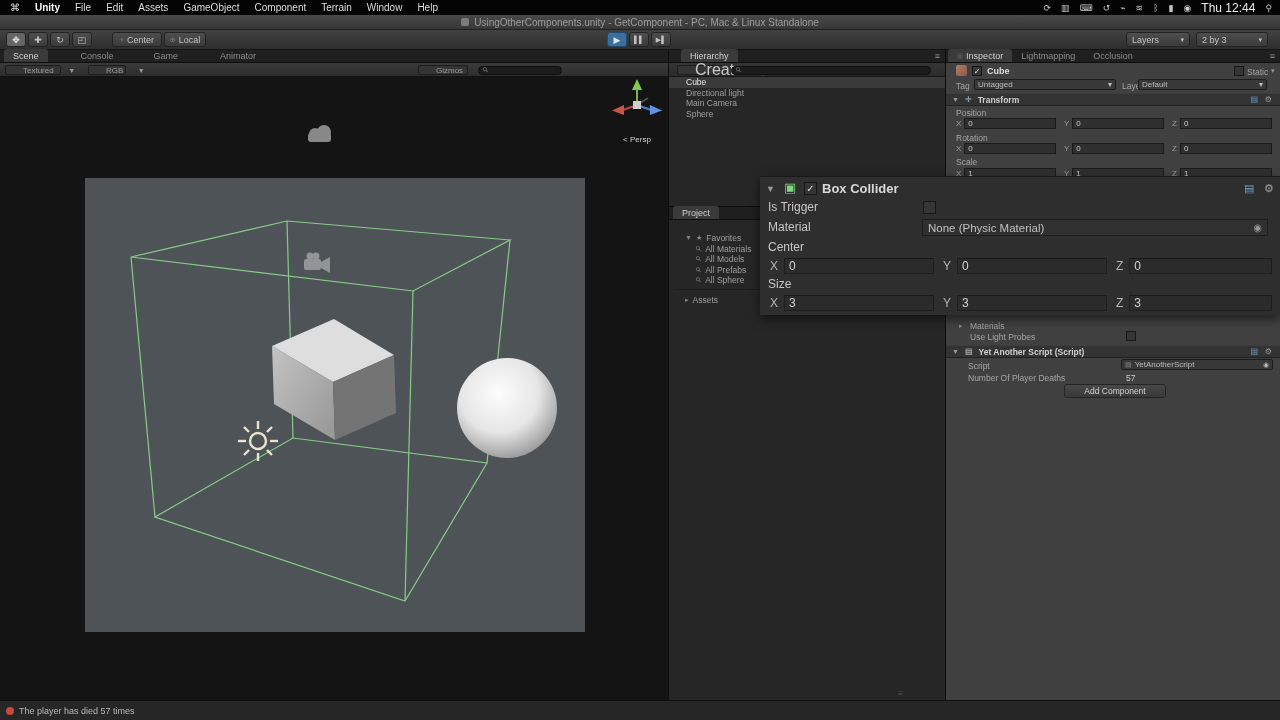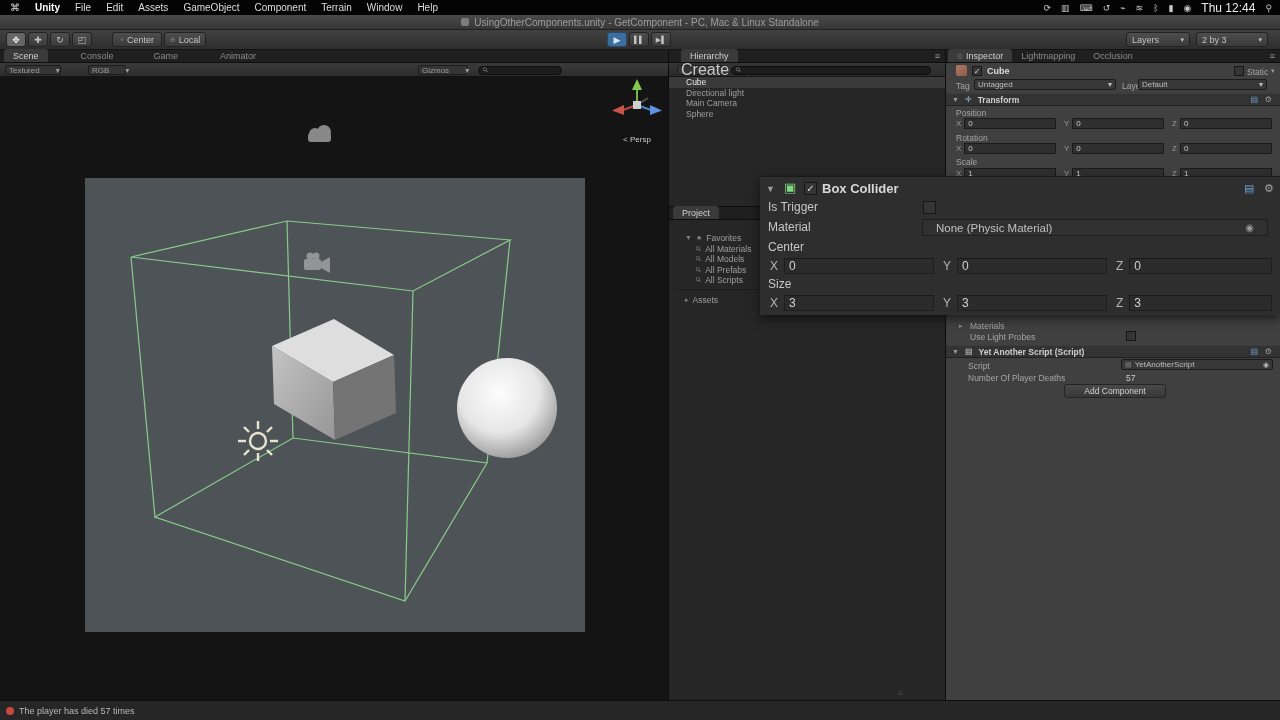--- a/index.html
+++ b/index.html
@@ -21,21 +21,21 @@
 .tbtn.sel{background:#656565;color:#f2f2f2}
 .tbtn.play-on{background:#3d6f9e;border-color:#27496b;color:#d4e6f7}
 
 .tabbar{position:absolute;left:0;top:0;width:100%;height:13px;background:#1f1f1f;border-bottom:1px solid #0e0e0e;display:flex;align-items:flex-end;font-size:9px;color:#8b8b8b}
 .tab{height:13px;display:flex;align-items:center;padding:0 9px;gap:3px}
 .tab.active{background:#3a3a3a;color:#cfcfcf;border-radius:3px 3px 0 0}
 .hamburger{position:absolute;right:5px;top:1px;color:#9a9a9a;font-size:9px}
 
 .scene-panel{left:0;top:50px;width:668px;height:650px;background:#141414}
 .scene-controls{position:absolute;left:0;top:13px;width:100%;height:14px;background:linear-gradient(#3a3a3a,#2d2d2d);border-bottom:1px solid #121212;font-size:8px;color:#9c9c9c}
-.sdd{position:absolute;top:2px;height:10px;display:flex;align-items:center;justify-content:space-between;padding:0 3px;background:#343434;border:1px solid #1c1c1c;border-radius:2px;gap:16px}
+.sdd{position:absolute;top:2px;height:10px;display:flex;align-items:center;justify-content:space-between;padding:0 17px;background:#343434;border:1px solid #1c1c1c;border-radius:2px;gap:16px}
 .searchpill{position:absolute;top:2.5px;height:9px;background:#1c1c1c;border:1px solid #0d0d0d;border-radius:5px;display:flex;align-items:center;padding:0 4px;color:#777;font-size:7px;gap:2px}
 .viewport{position:absolute;left:85px;top:128px;width:500px;height:454px;background:#4d5356}
 .persp-label{position:absolute;left:606px;top:85px;width:62px;text-align:center;font-size:8px;color:#cfcfcf}
 .search-rot{transform:rotate(-45deg);display:inline-block}
 
 .hier-panel{left:668px;top:50px;width:277px;height:156px;background:#262626;border-left:1px solid #0d0d0d}
 .proj-panel{left:668px;top:206px;width:277px;height:494px;background:#262626;border-left:1px solid #0d0d0d;border-top:1px solid #0d0d0d}
 .hrow{position:absolute;left:0;width:100%;height:10.5px;display:flex;align-items:center;padding-left:17px;font-size:8.5px;color:#9f9f9f}
 .hrow.sel{background:#3a3a3a;color:#e8e8e8}
 .prow{position:absolute;display:flex;align-items:center;gap:4px;font-size:8.5px;color:#9f9f9f;height:9px}
@@ -53,21 +53,21 @@
 .cb.c10{width:10px;height:10px;font-size:8px}
 .cb.c13{width:13px;height:13px;font-size:10px}
 .addbtn{position:absolute;left:118px;top:334px;width:102px;height:14px;background:linear-gradient(#484848,#383838);border:1px solid #242424;border-radius:3px;display:flex;align-items:center;justify-content:center;font-size:8.5px;color:#d2d2d2}
 
 .collider-overlay{left:760px;top:176px;width:520px;height:139px;background:#2e2e2e;border-top:1px solid #191919;box-shadow:0 4px 10px rgba(0,0,0,.55);z-index:50;font-size:12px;color:#c6c6c6}
 .ovr-row{position:absolute;left:0;width:100%;height:17px}
 .ovr-lbl{position:absolute;left:8px;top:0;font-size:12px;color:#c6c6c6}
 .ovr-num{flex:1;height:16px;background:#2b2b2b;border:1px solid #1e1e1e;border-top-color:#191919;display:flex;align-items:center;padding:0 4px;font-size:12px;color:#d2d2d2}
 .ovr-axcol{position:absolute;display:flex;align-items:center;gap:6px;top:0}
 .ovr-ax{font-size:12px;color:#b5b5b5}
-.ovr-objfield{position:absolute;top:-1px;height:17px;background:#303030;border:1px solid #1d1d1d;display:flex;align-items:center;justify-content:space-between;padding:0 13px;font-size:11.5px;color:#c0c0c0}
+.ovr-objfield{position:absolute;top:-1px;height:17px;background:#303030;border:1px solid #1d1d1d;display:flex;align-items:center;justify-content:space-between;padding:0 5px;font-size:11.5px;color:#c0c0c0}
 
 .statusbar{left:0;top:700px;width:1280px;height:20px;background:#262626;border-top:1px solid #101010;display:flex;align-items:center;gap:5px;padding-left:6px;font-size:9px;color:#b8b8b8;z-index:55}
 .errdot{width:8px;height:8px;border-radius:50%;background:#c64a3e}
 </style>
 </head>
 <body>
 
 <div id="screen">
 
   <div class="menubar abs">
@@ -260,21 +260,21 @@
     <div class="prow" style="left:27px;top:47.5px">
       <span class="micon search-rot">⚲</span>
       <span>All Models</span>
     </div>
     <div class="prow" style="left:27px;top:58px">
       <span class="micon search-rot">⚲</span>
       <span>All Prefabs</span>
     </div>
     <div class="prow" style="left:27px;top:68.5px">
       <span class="micon search-rot">⚲</span>
-      <span>All Scripts</span>
+      <span>All Sphere</span>
     </div>
     <div class="abs" style="left:6px;top:82px;width:120px;height:1px;background:#1c1c1c"></div>
     <div class="prow" style="left:16px;top:88px">
       <span class="micon">▸</span>
       <span>Assets</span>
     </div>
     <span class="abs" style="right:42px;bottom:2px;color:#555;font-size:8px">≡</span>
   </div>
 
   <div class="insp-panel abs">

